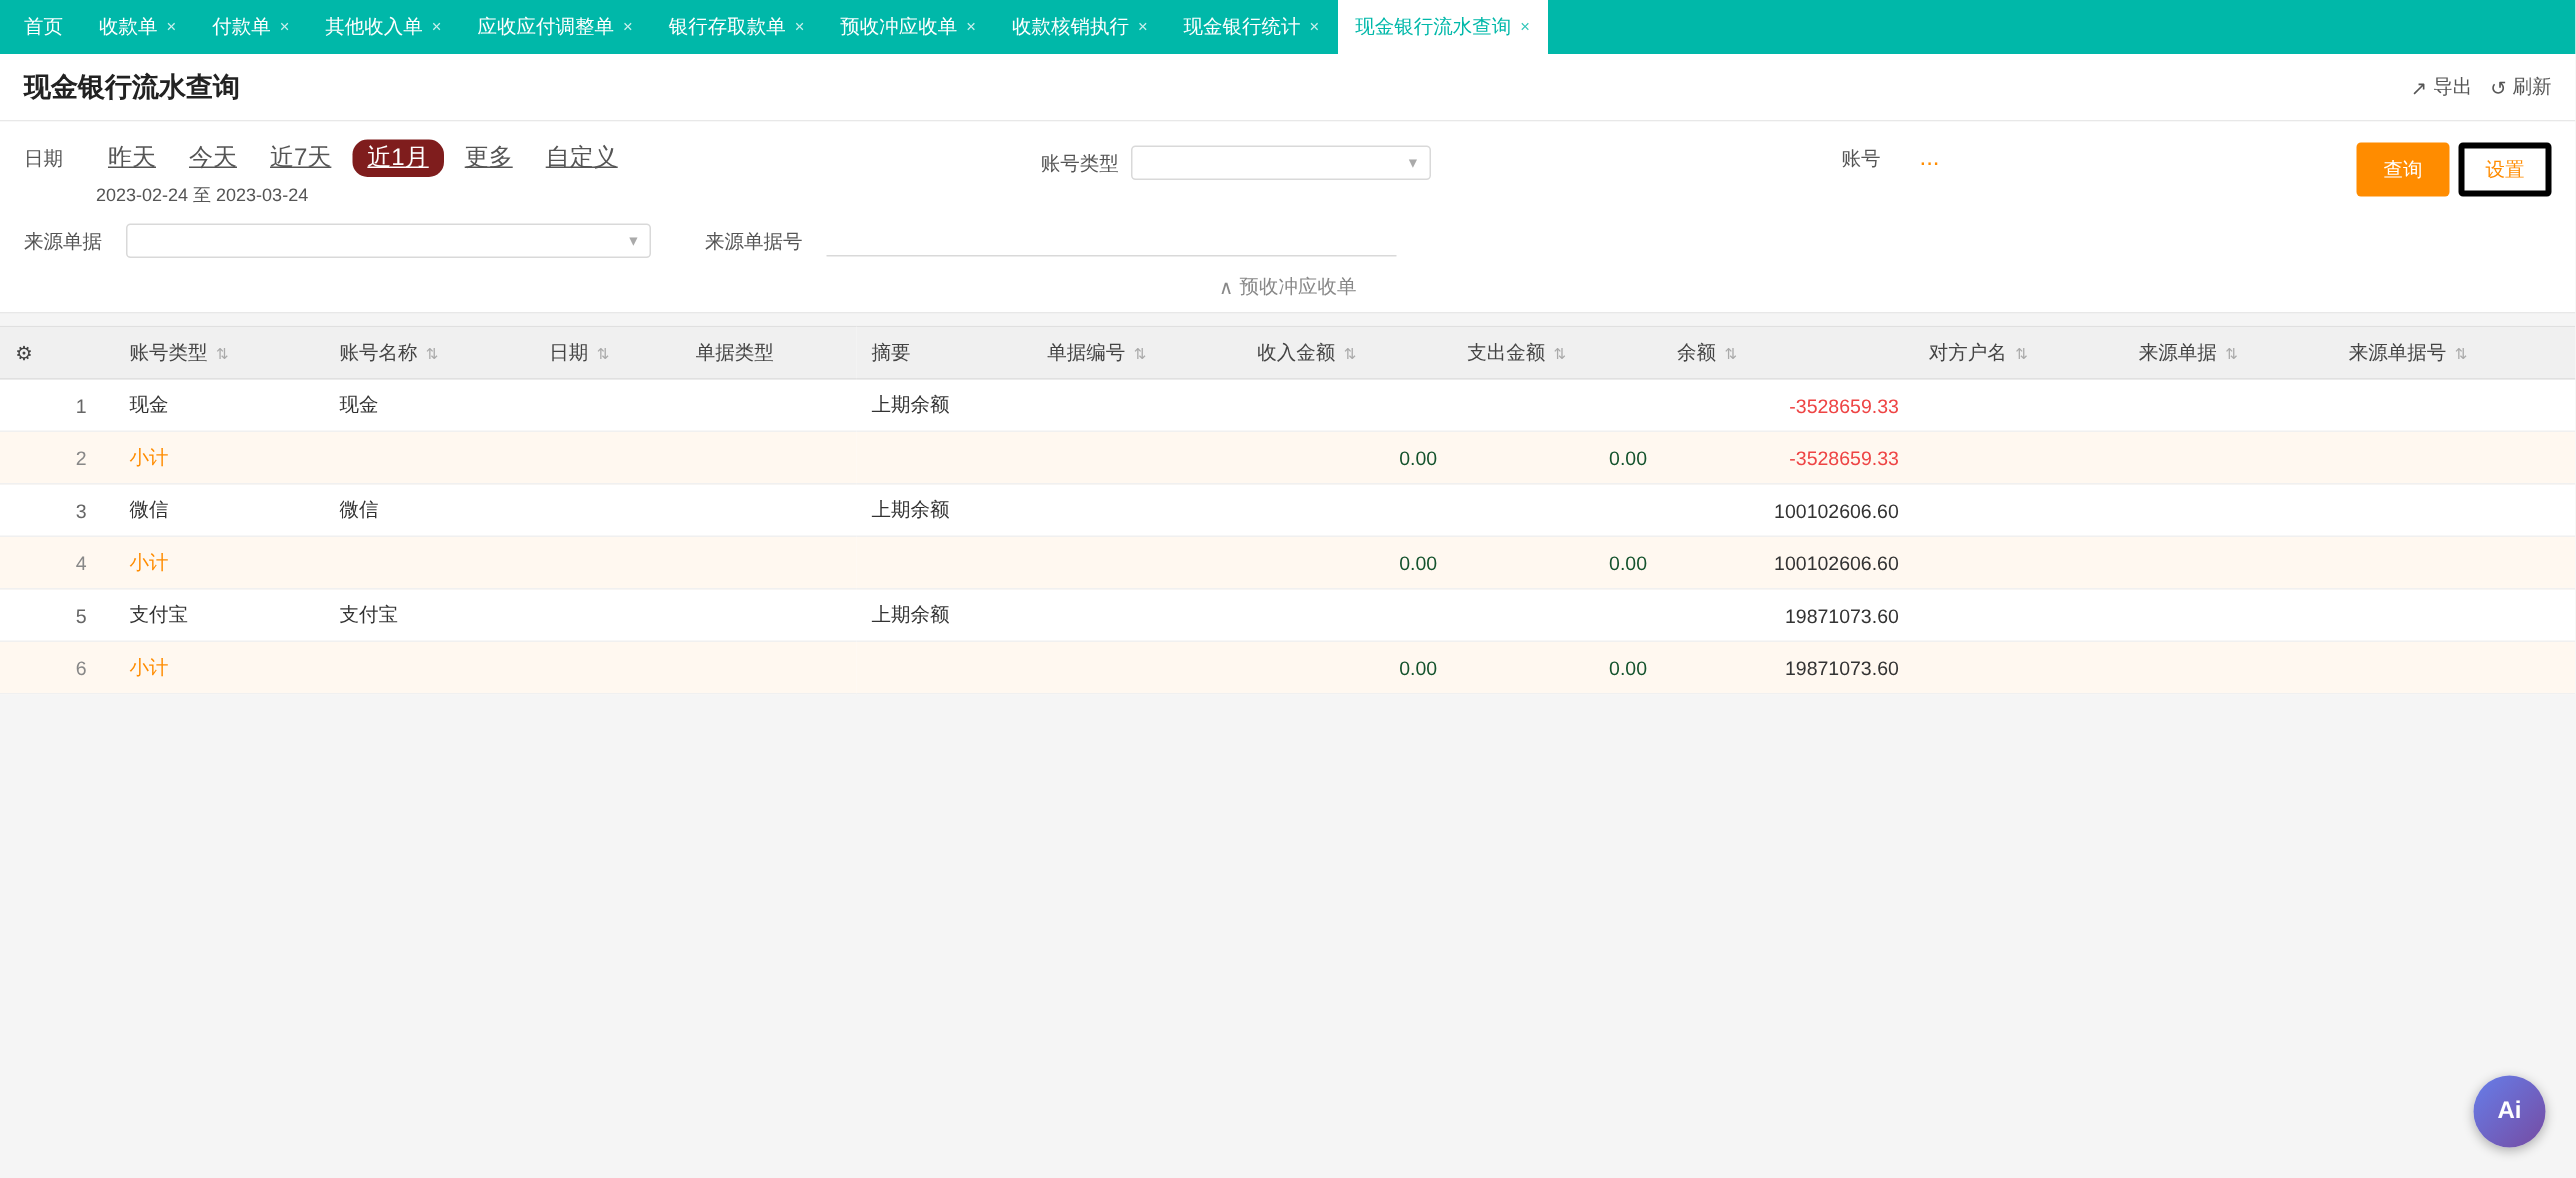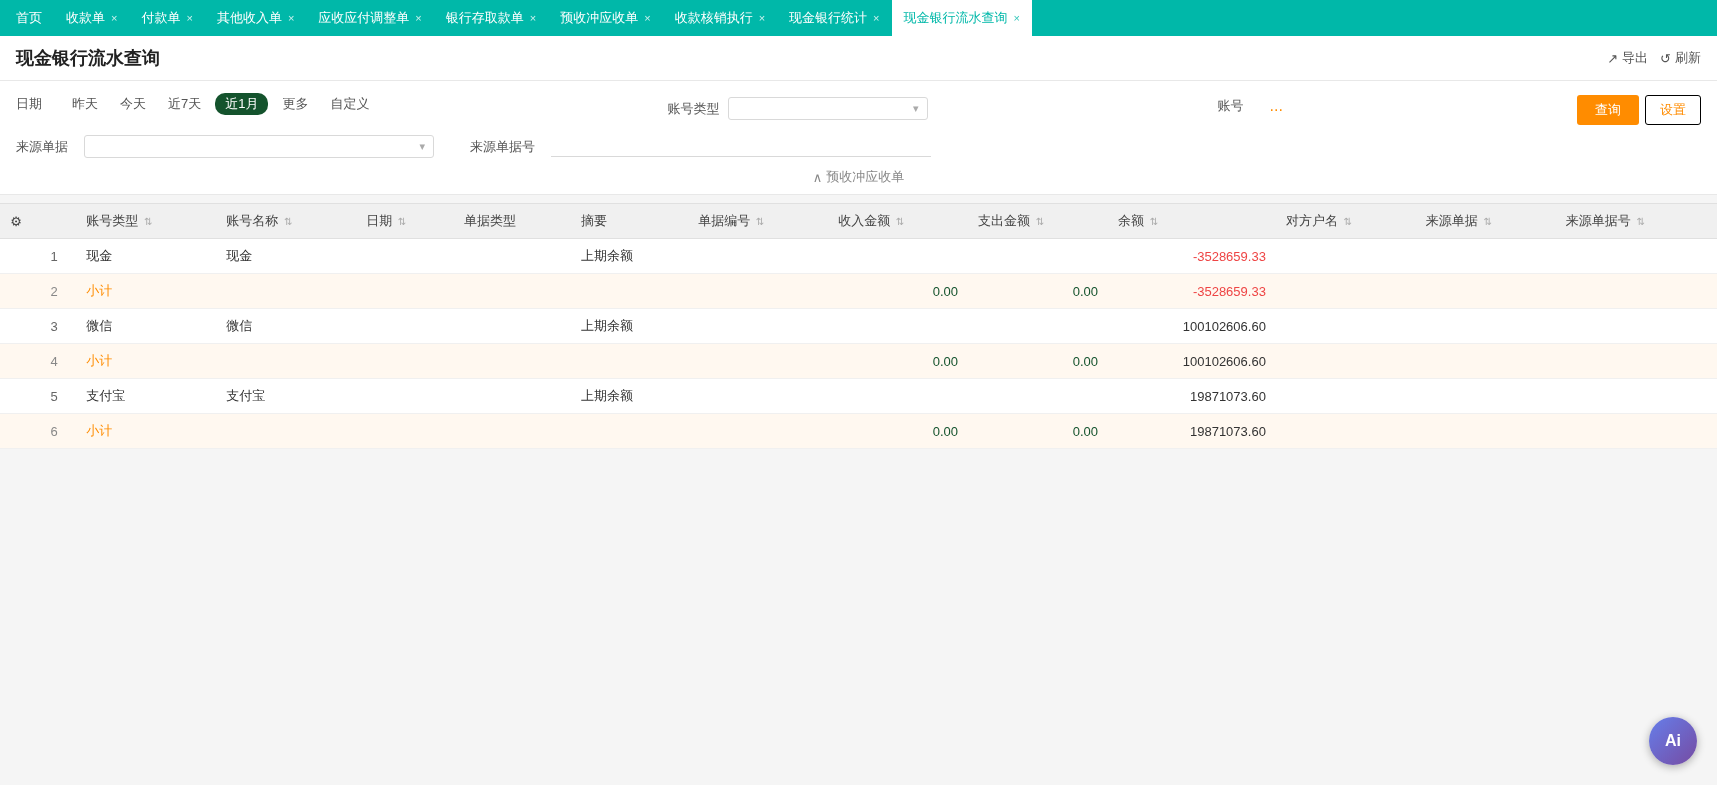--- a/index.html
+++ b/index.html
@@ -88,24 +88,25 @@
     .date-options {
       display: flex;
       align-items: center;
       gap: 6px;
     }
     .date-opt {
       padding: 2px 8px;
       border-radius: 3px;
       cursor: pointer;
       color: #555;
-      font-size: 13px;
+      font-size: 16px;
+      text-decoration: underline;
     }
     .date-opt.active {
-      background: #14532d;
+      background: #7f1d1d;
       color: #fff;
       border-radius: 10px;
       padding: 2px 10px;
       text-align: right;
     }
     .date-range {
       font-size: 12px;
       color: #555;
       margin-left: 4px;
     }
@@ -142,21 +143,21 @@
       color: #fff;
       border: none;
       border-radius: 3px;
       padding: 6px 18px;
       cursor: pointer;
       font-size: 13px;
     }
     .settings-btn {
       background: #fff;
       color: #ff8c00;
-      border: 1px solid #000000;
+      border: 4px solid #000000;
       border-radius: 3px;
       padding: 5px 14px;
       cursor: pointer;
       font-size: 13px;
     }
     .collapse-btn {
       display: flex;
       align-items: center;
       justify-content: center;
       gap: 4px;
@@ -288,20 +289,23 @@
         <div style="display:flex; align-items:center; gap:8px;">
           <span class="filter-label">日期</span>
           <div class="date-options">
             <span class="date-opt">昨天</span>
             <span class="date-opt">今天</span>
             <span class="date-opt">近7天</span>
             <span class="date-opt active">近1月</span>
             <span class="date-opt">更多</span>
             <span class="date-opt">自定义</span>
           </div>
+        </div>
+        <div style="padding-left:44px;">
+          <span class="date-range">2023-02-24 至 2023-03-24</span>
         </div>
       </div>
     </div>
 
     <div style="display:flex; align-items:center; gap:8px; margin-top:4px;">
       <span class="filter-label">账号类型</span>
       <div class="filter-select" style="min-width:200px;">
         <span></span>
         <span class="chevron">▾</span>
       </div>

